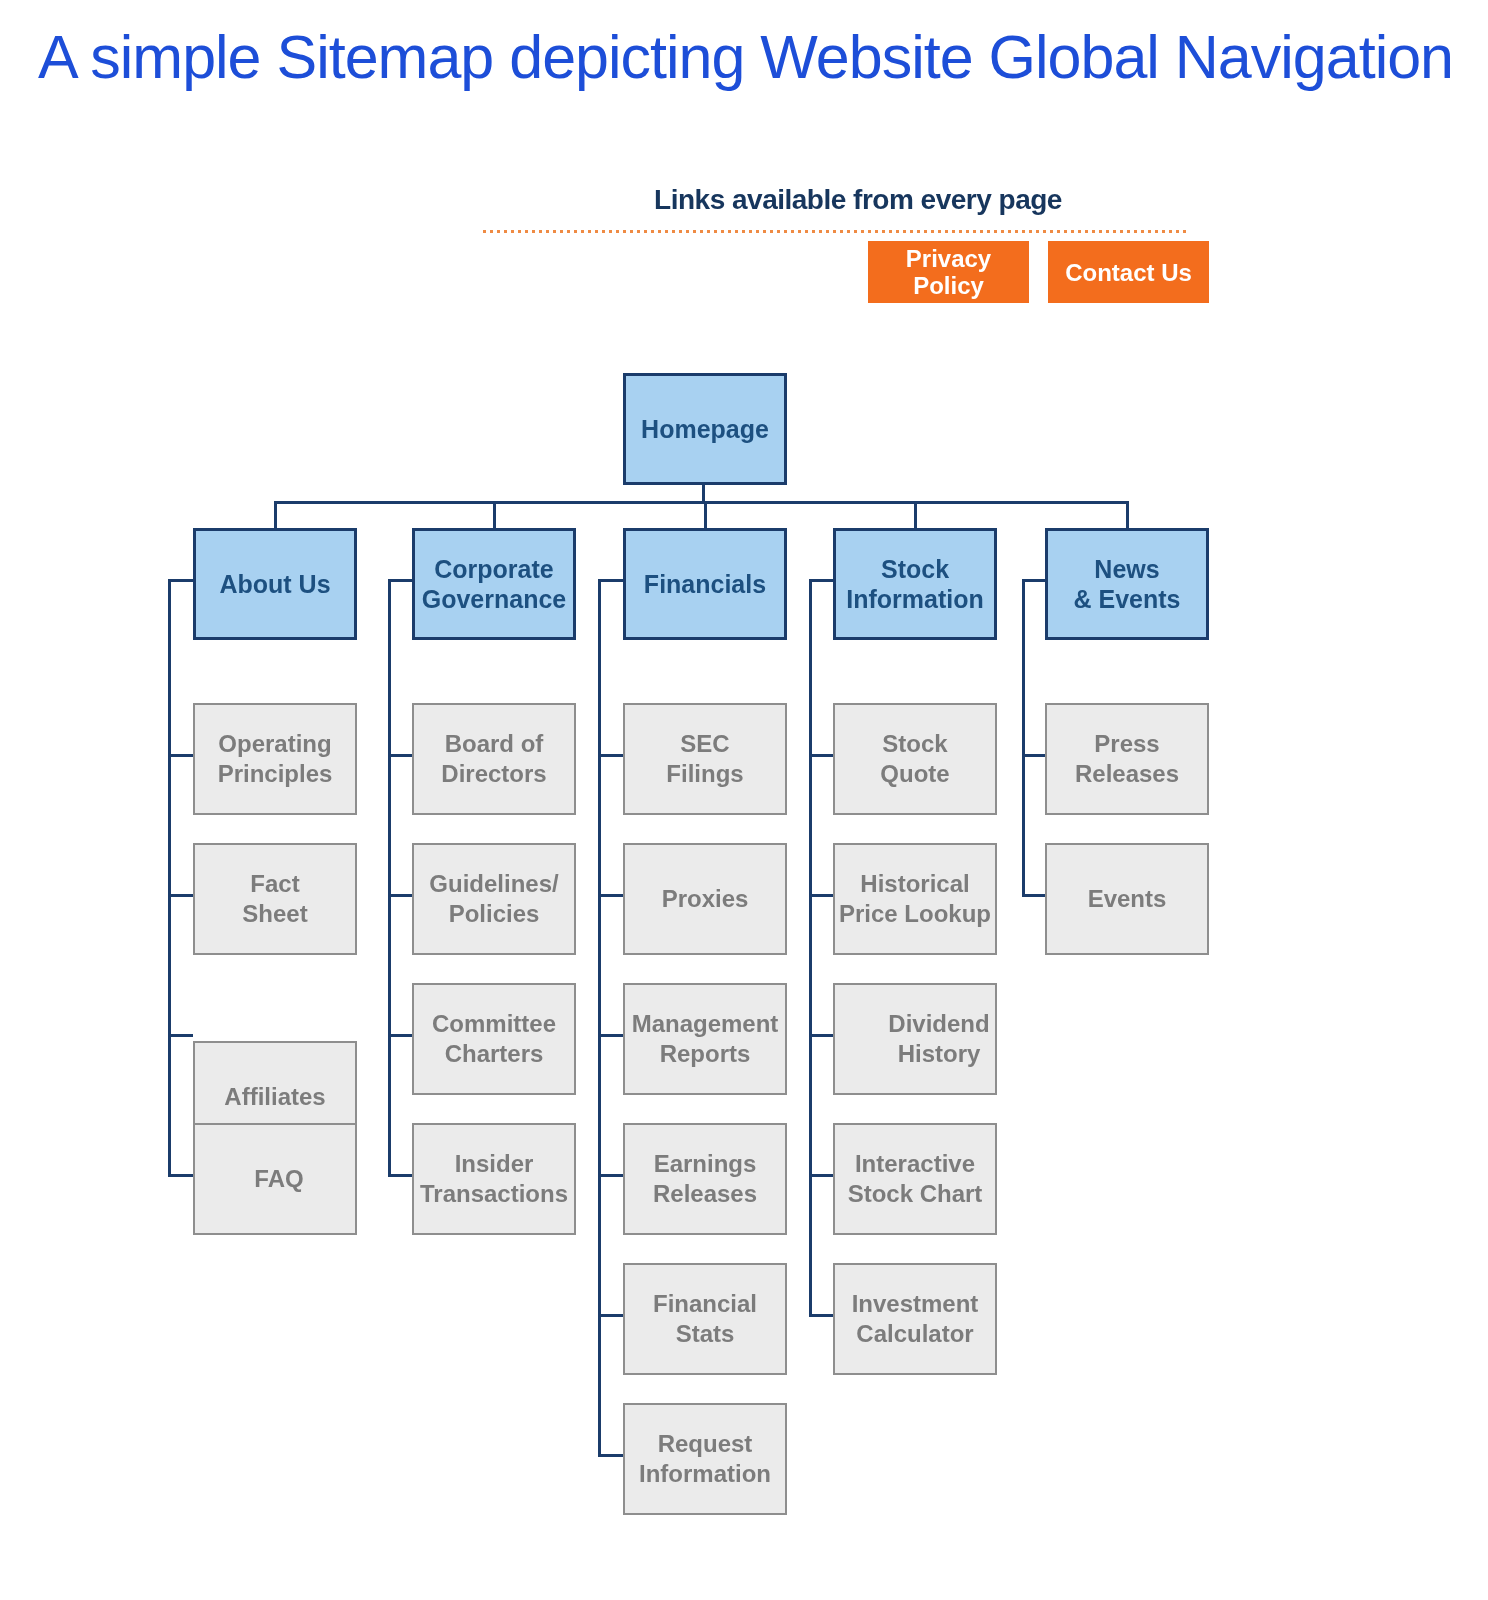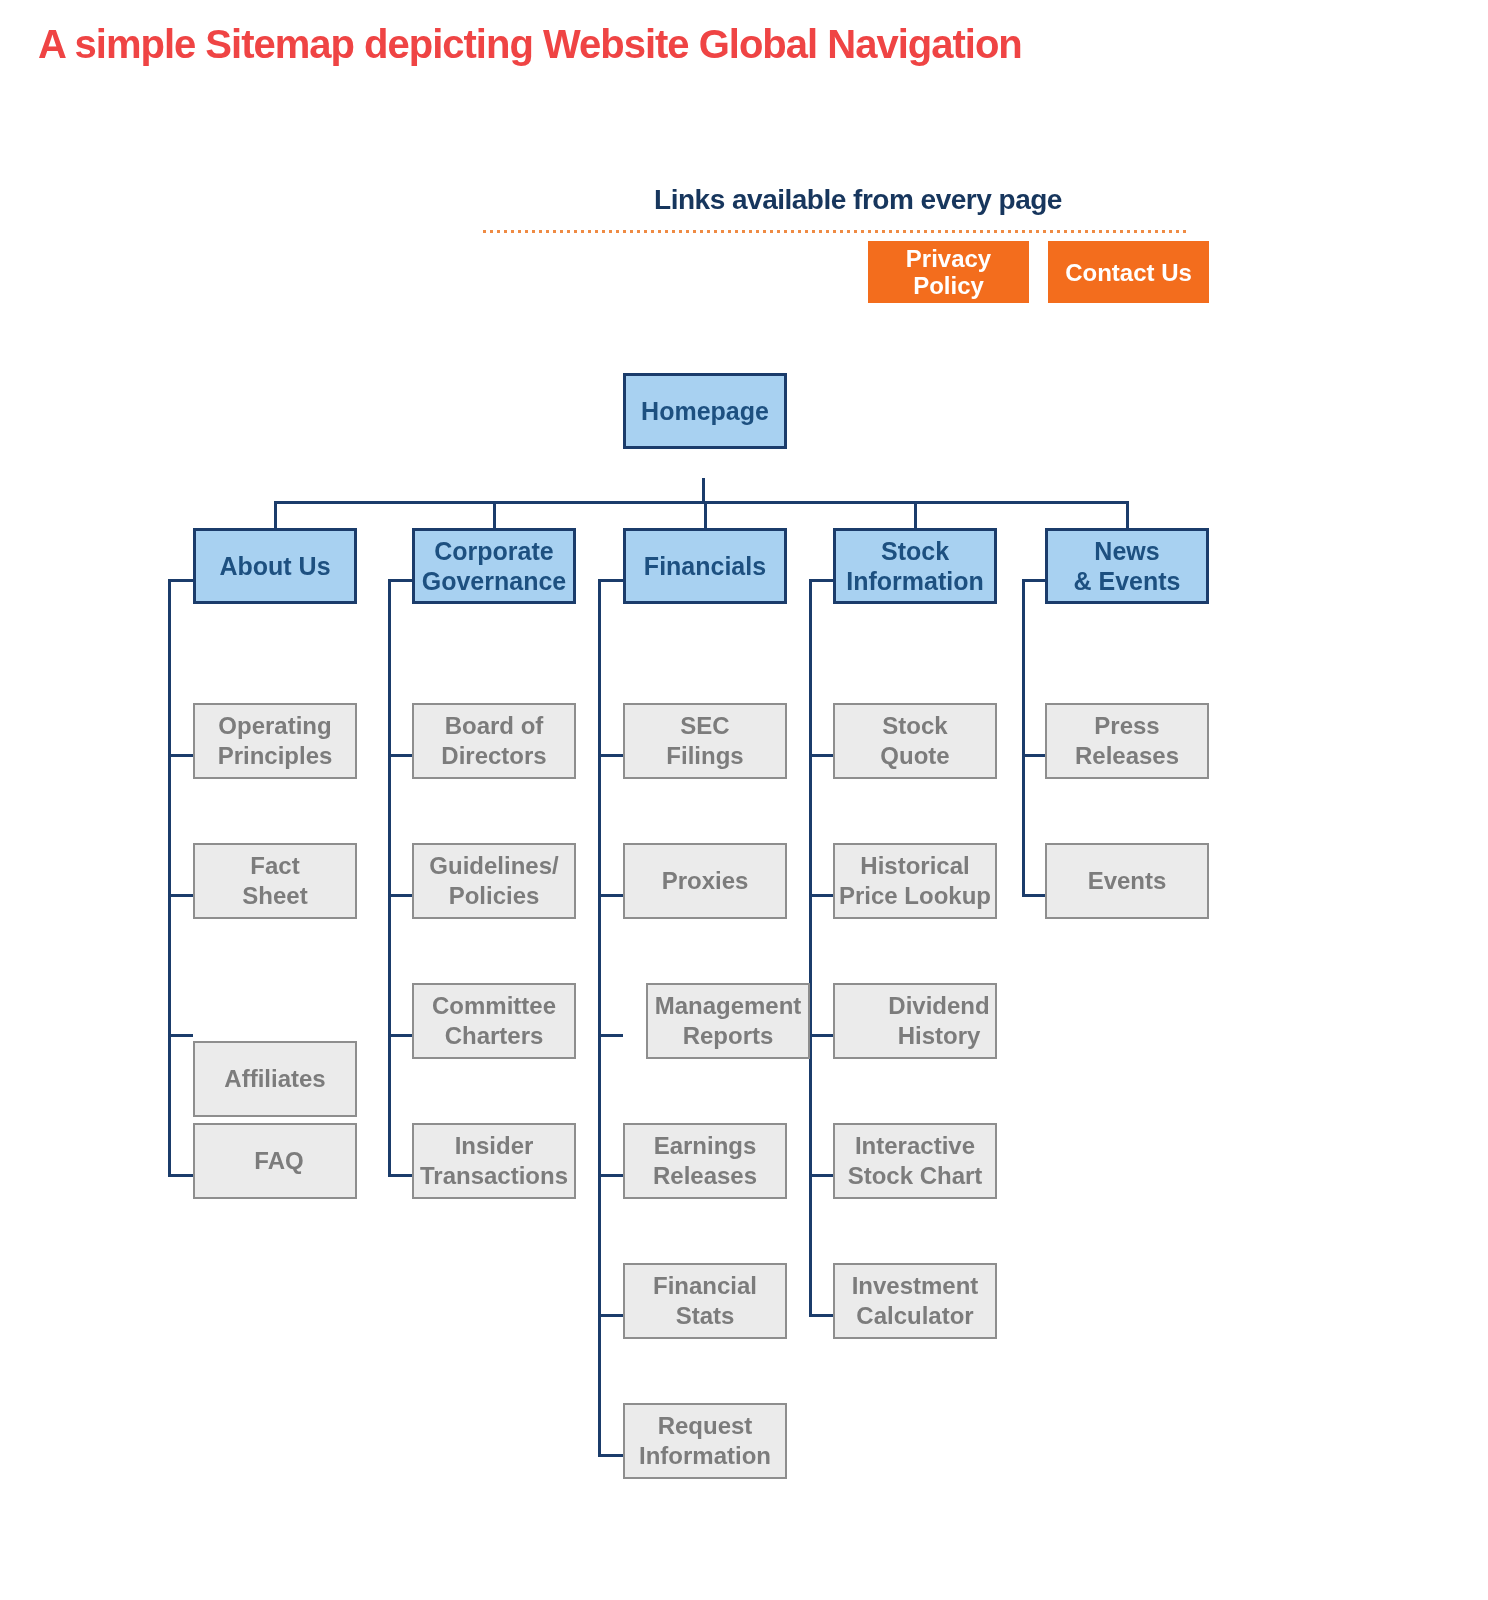--- a/index.html
+++ b/index.html
@@ -3,37 +3,37 @@
 <meta charset="utf-8">
 <style>
   html,body{margin:0;padding:0;background:#ffffff;}
   #stage{
     position:relative;width:1488px;height:1600px;background:#ffffff;overflow:hidden;
     font-family:"Liberation Sans","DejaVu Sans",sans-serif;
   }
   .abs{position:absolute;}
   #page-title{
     left:38px;top:22px;width:1420px;
-    font-size:40px;font-weight:bold;color:#ef4444;letter-spacing:-1px;white-space:nowrap;
+    font-size:61px;font-weight:normal;color:#1d4ed8;letter-spacing:-1px;white-space:nowrap;
   }
   #links-heading{
     left:507px;top:184px;width:702px;text-align:center;
     font-size:28px;font-weight:bold;color:#17365D;letter-spacing:-0.5px;
   }
   #dotted-sep{
     left:483px;top:230px;width:703px;height:3px;
     background:repeating-linear-gradient(to right,#EF8B44 0 3px,transparent 3px 7px);
   }
   .btn{
     top:241px;width:161px;height:62px;background:#F36D1D;color:#ffffff;
     display:flex;align-items:center;justify-content:center;text-align:center;
     font-size:24px;font-weight:bold;line-height:27px;white-space:pre-line;cursor:pointer;
   }
   .node{
-    width:164px;height:76px;box-sizing:border-box;
+    width:164px;height:112px;box-sizing:border-box;
     display:flex;align-items:center;justify-content:center;text-align:center;
     white-space:pre-line;cursor:pointer;
   }
   .blue{
     background:#A8D1F1;border:3px solid #1B3C6B;color:#1D5080;
     font-size:25px;font-weight:bold;line-height:30px;
   }
   .gray{
     background:#EBEBEB;border:2px solid #8E8E8E;color:#7C7C7C;
     font-size:24px;font-weight:bold;line-height:30px;
@@ -94,21 +94,21 @@
   <div class="abs node gray" style="left:412px;top:843px;">Guidelines/
 Policies</div>
   <div class="abs node gray" style="left:412px;top:983px;">Committee
 Charters</div>
   <div class="abs node gray" style="left:412px;top:1123px;">Insider
 Transactions</div>
 
   <div class="abs node gray" style="left:623px;top:703px;">SEC
 Filings</div>
   <div class="abs node gray" style="left:623px;top:843px;">Proxies</div>
-  <div class="abs node gray" style="left:646px;top:983px;text-align:center;">Management
+  <div class="abs node gray" style="left:623px;top:983px;text-align:center;">Management
 Reports</div>
   <div class="abs node gray" style="left:623px;top:1123px;">Earnings
 Releases</div>
   <div class="abs node gray" style="left:623px;top:1263px;">Financial
 Stats</div>
   <div class="abs node gray" style="left:623px;top:1403px;">Request
 Information</div>
 
   <div class="abs node gray" style="left:833px;top:703px;">Stock
 Quote</div>

